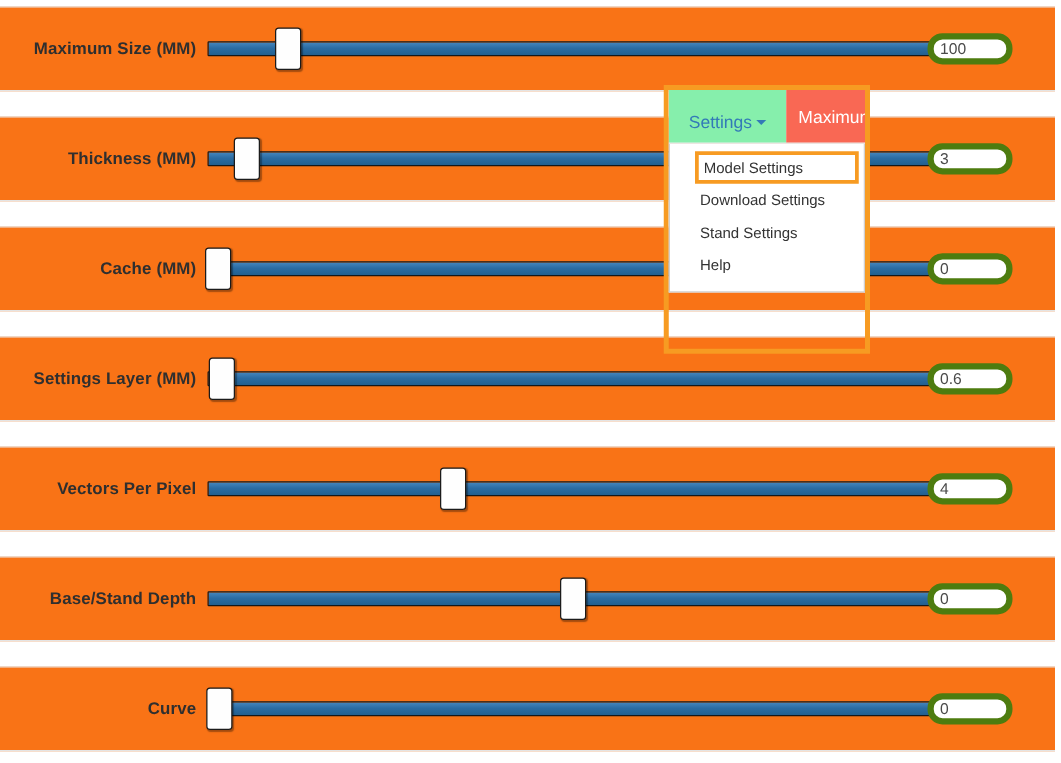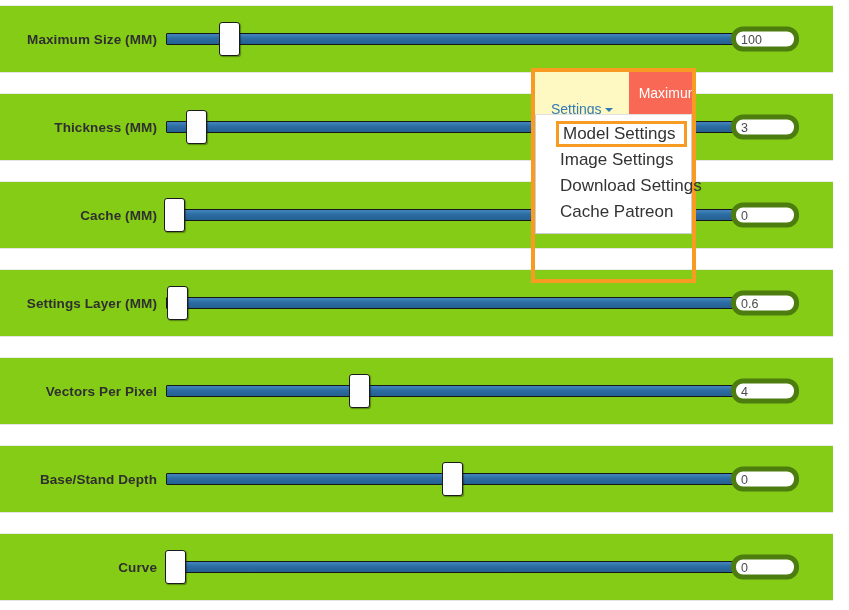--- a/index.html
+++ b/index.html
@@ -12,23 +12,23 @@
   }
   #page {
     position: relative;
     width: 849px; height: 610px;
     background: #ffffff;
   }
 
   
   .slider-row {
     position: absolute;
-    left: 0; right: 16px;
+    left: 0; right: 5px;
     height: 68px;
-    background: #84cc16;
+    background: #f97316;
     border-top: 1px solid #ececec;
     border-bottom: 1px solid #e4e4e4;
   }
   .row-label {
     position: absolute;
     left: 0;
     width: 157px;
     top: 50%;
     transform: translateY(-50%);
     text-align: right;
@@ -101,25 +101,25 @@
     width: 157px;
     height: 43px;
     background: #f8f8f8;
     border-bottom: 1px solid #e0e0e0;
     overflow: hidden;
   }
   #settings-toggle {
     position: absolute;
     left: 0; top: 0;
     height: 43px;
-    padding: 16px 16px;
+    padding: 4px 16px;
     line-height: 43px;
     font-size: 14px;
     color: #337ab7;
-    background: #fef9c3;
+    background: #86efac;
     white-space: nowrap;
   }
   .caret {
     display: inline-block;
     width: 0; height: 0;
     margin-left: 3px;
     vertical-align: 2px;
     border-left: 4px solid transparent;
     border-right: 4px solid transparent;
     border-top: 4px solid #337ab7;
@@ -144,21 +144,21 @@
     background: #ffffff;
     border: 1px solid #cfcfcf;
     border-top: none;
     padding: 6px 0 8px 0;
   }
   .menu-item {
     position: relative;
     height: 26px;
     line-height: 26px;
     padding-left: 24px;
-    font-size: 17px;
+    font-size: 12px;
     color: #333333;
     white-space: nowrap;
   }
   .menu-item.highlighted {
     margin: 0 4px 0 20px;
     padding-left: 4px;
     border: 3px solid #f79b22;
     height: 26px;
     line-height: 20px;
   }
@@ -229,19 +229,19 @@
 
   <div id="menu-overlay">
     <div id="nav-strip">
       <div id="settings-toggle">
         <span>Settings</span><span class="caret"></span>
       </div>
       <div id="patreon-button">Maximum</div>
     </div>
     <div id="dropdown-panel">
         <div class="menu-item highlighted">Model Settings</div>
-        <div class="menu-item">Image Settings</div>
         <div class="menu-item">Download Settings</div>
-        <div class="menu-item">Cache Patreon</div>
+        <div class="menu-item">Stand Settings</div>
+        <div class="menu-item">Help</div>
       </div>
   </div>
 
 </div>
 
 </body></html>

